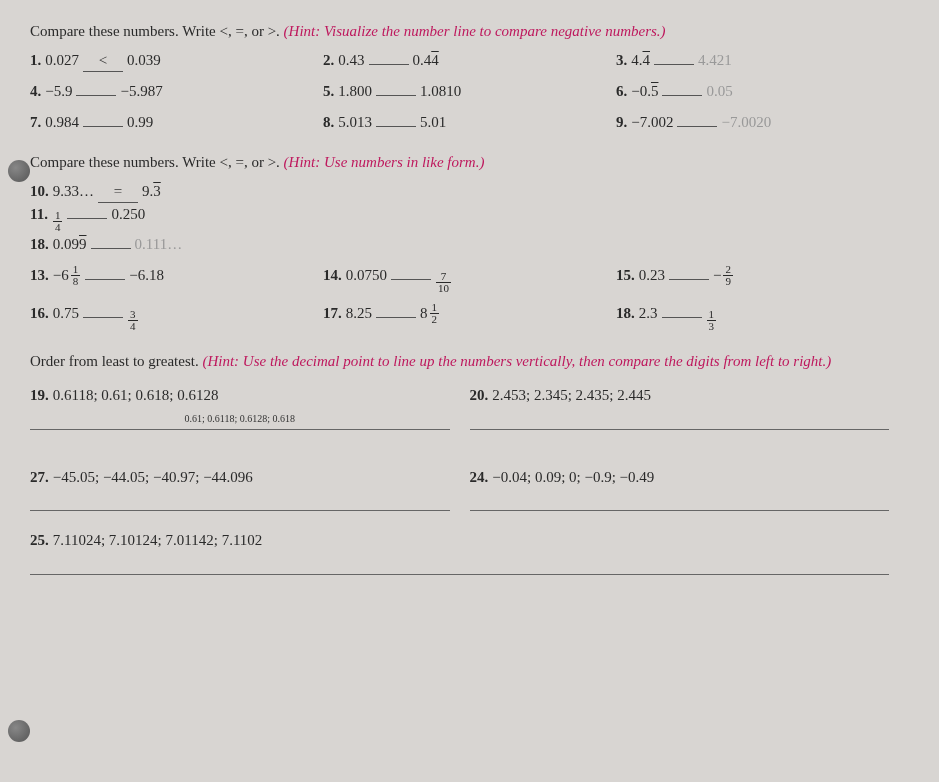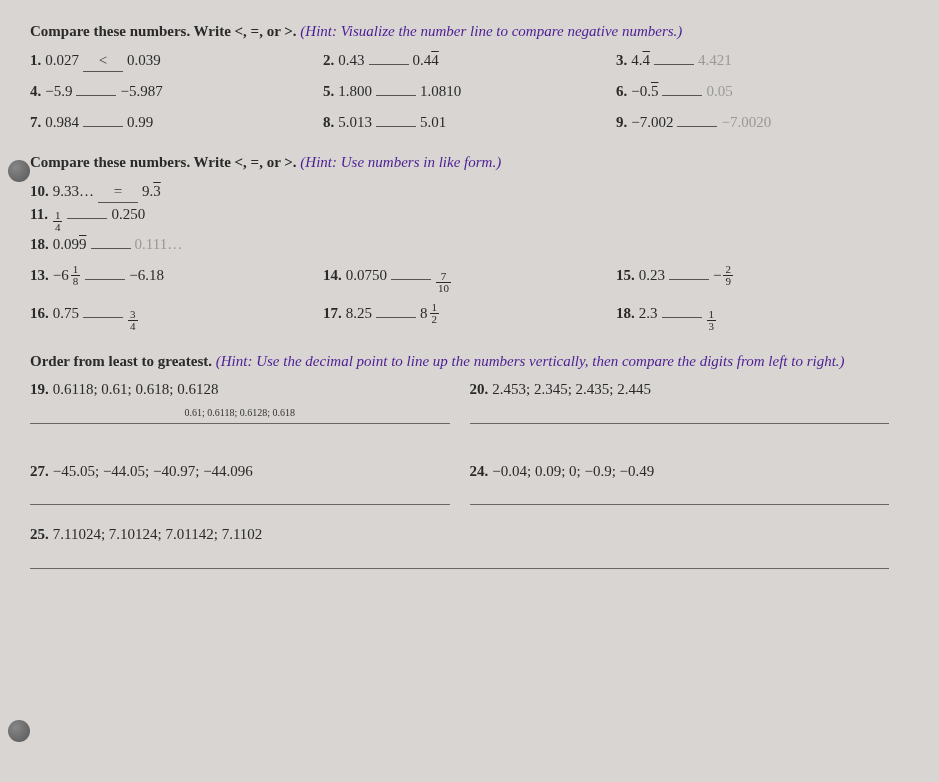--- a/index.html
+++ b/index.html
@@ -7,22 +7,22 @@
     padding: 20px 30px;
     background: #d8d5d2;
     font-family: Georgia, 'Times New Roman', serif;
     color: #2a2a2a;
     width: 939px;
     height: 782px;
     box-sizing: border-box;
     font-size: 15px;
     line-height: 1.5;
   }
-  .instr { font-weight: bold; display: inline; }
-  .hint { font-style: italic; font-weight: normal; color: #4c1d95; display: inline; }
+  .instr { font-weight: normal; display: inline; }
+  .hint { font-style: italic; font-weight: normal; color: #be185d; display: inline; }
   .section { margin-bottom: 12px; }
   .row { display: flex; margin-bottom: 8px; }
   .cell { flex: 1; padding-right: 10px; display: flex; align-items: baseline; white-space: nowrap; }
   .num { font-weight: bold; margin-right: 4px; }
   .blank {
     display: inline-block;
     min-width: 40px;
     border-bottom: 1px solid #555;
     text-align: center;
     margin: 0 4px;
@@ -228,21 +228,21 @@
           <span class="d">3</span>
         </span>
       </div>
   </div>
 </div>
 
 <div class="section" style="margin-top:18px;">
   <span class="instr">Order from least to greatest.</span>
   <span class="hint">(Hint: Use the decimal point to line up the numbers vertically, then compare the digits from left to right.)</span>
 
-  <div class="order-row" style="margin-top:6px;align-items:center;">
+  <div class="order-row" style="margin-top:12px;align-items:center;">
     <div class="order-cell"><span class="num">19.</span><span>0.6118; 0.61; 0.618; 0.6128</span><div class="ans-line">0.61; 0.6118; 0.6128; 0.618</div></div>
     <div class="order-cell"><span class="num">20.</span><span>2.453; 2.345; 2.435; 2.445</span><div class="ans-line"></div></div>
   </div>
   <div class="order-row">
   </div>
   <div class="order-row">
     <div class="order-cell"><span class="num">27.</span><span>−45.05; −44.05; −40.97; −44.096</span><div class="ans-line"></div></div>
     <div class="order-cell"><span class="num">24.</span><span>−0.04; 0.09; 0; −0.9; −0.49</span><div class="ans-line"></div></div>
   </div>
   <div class="order-row">

